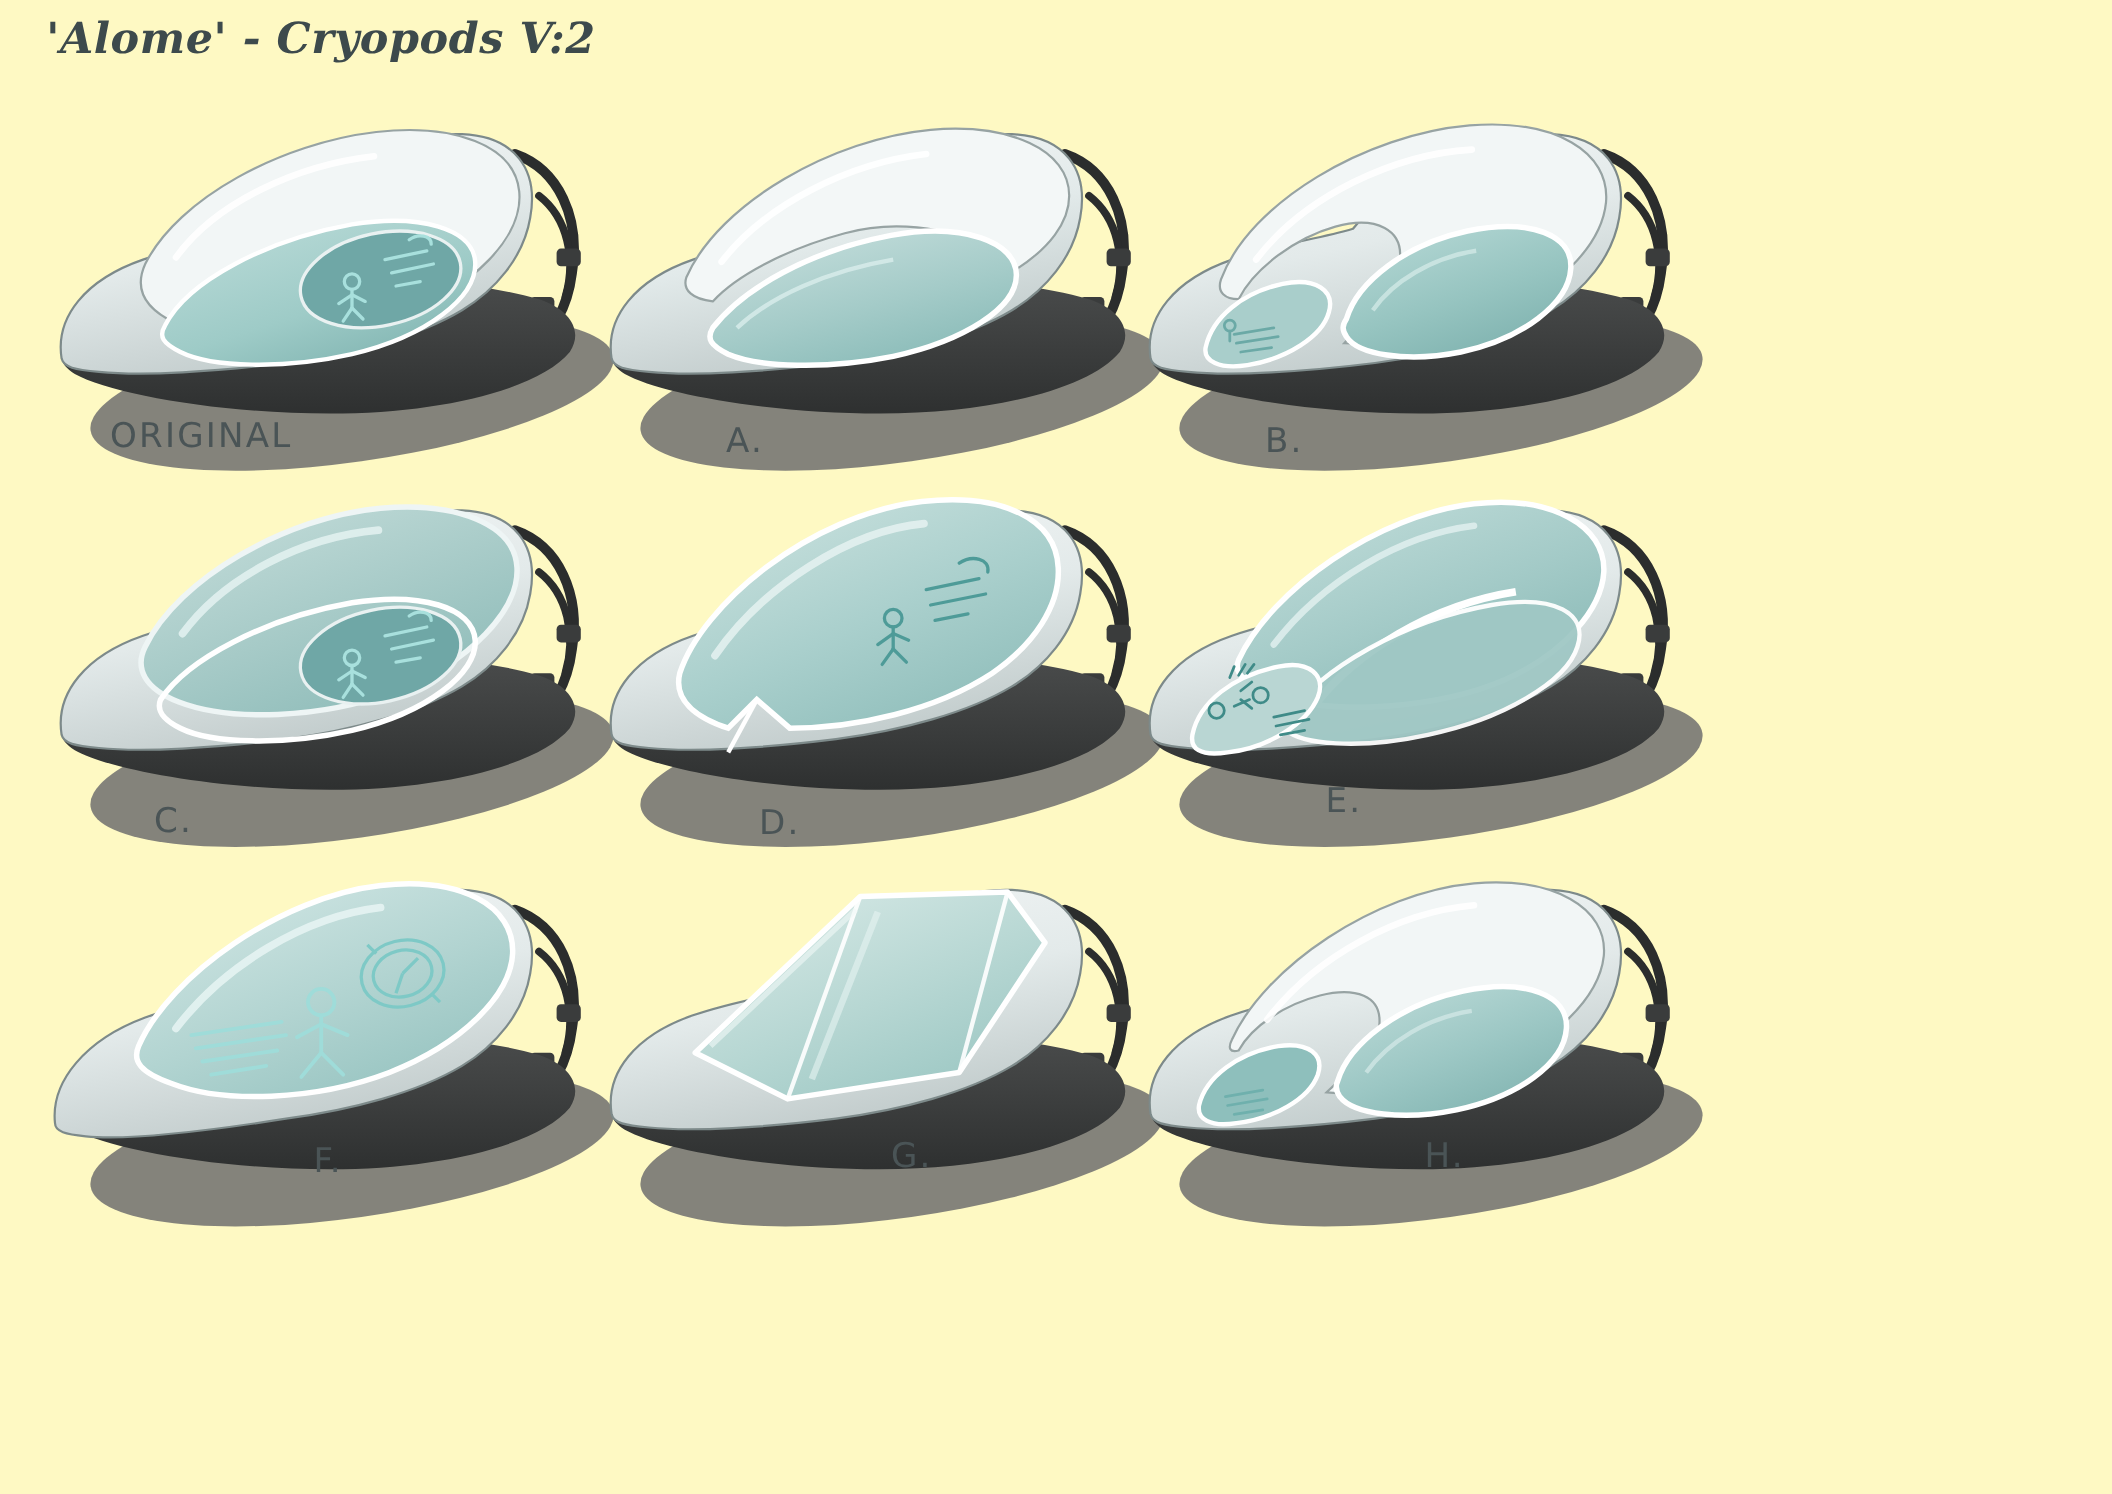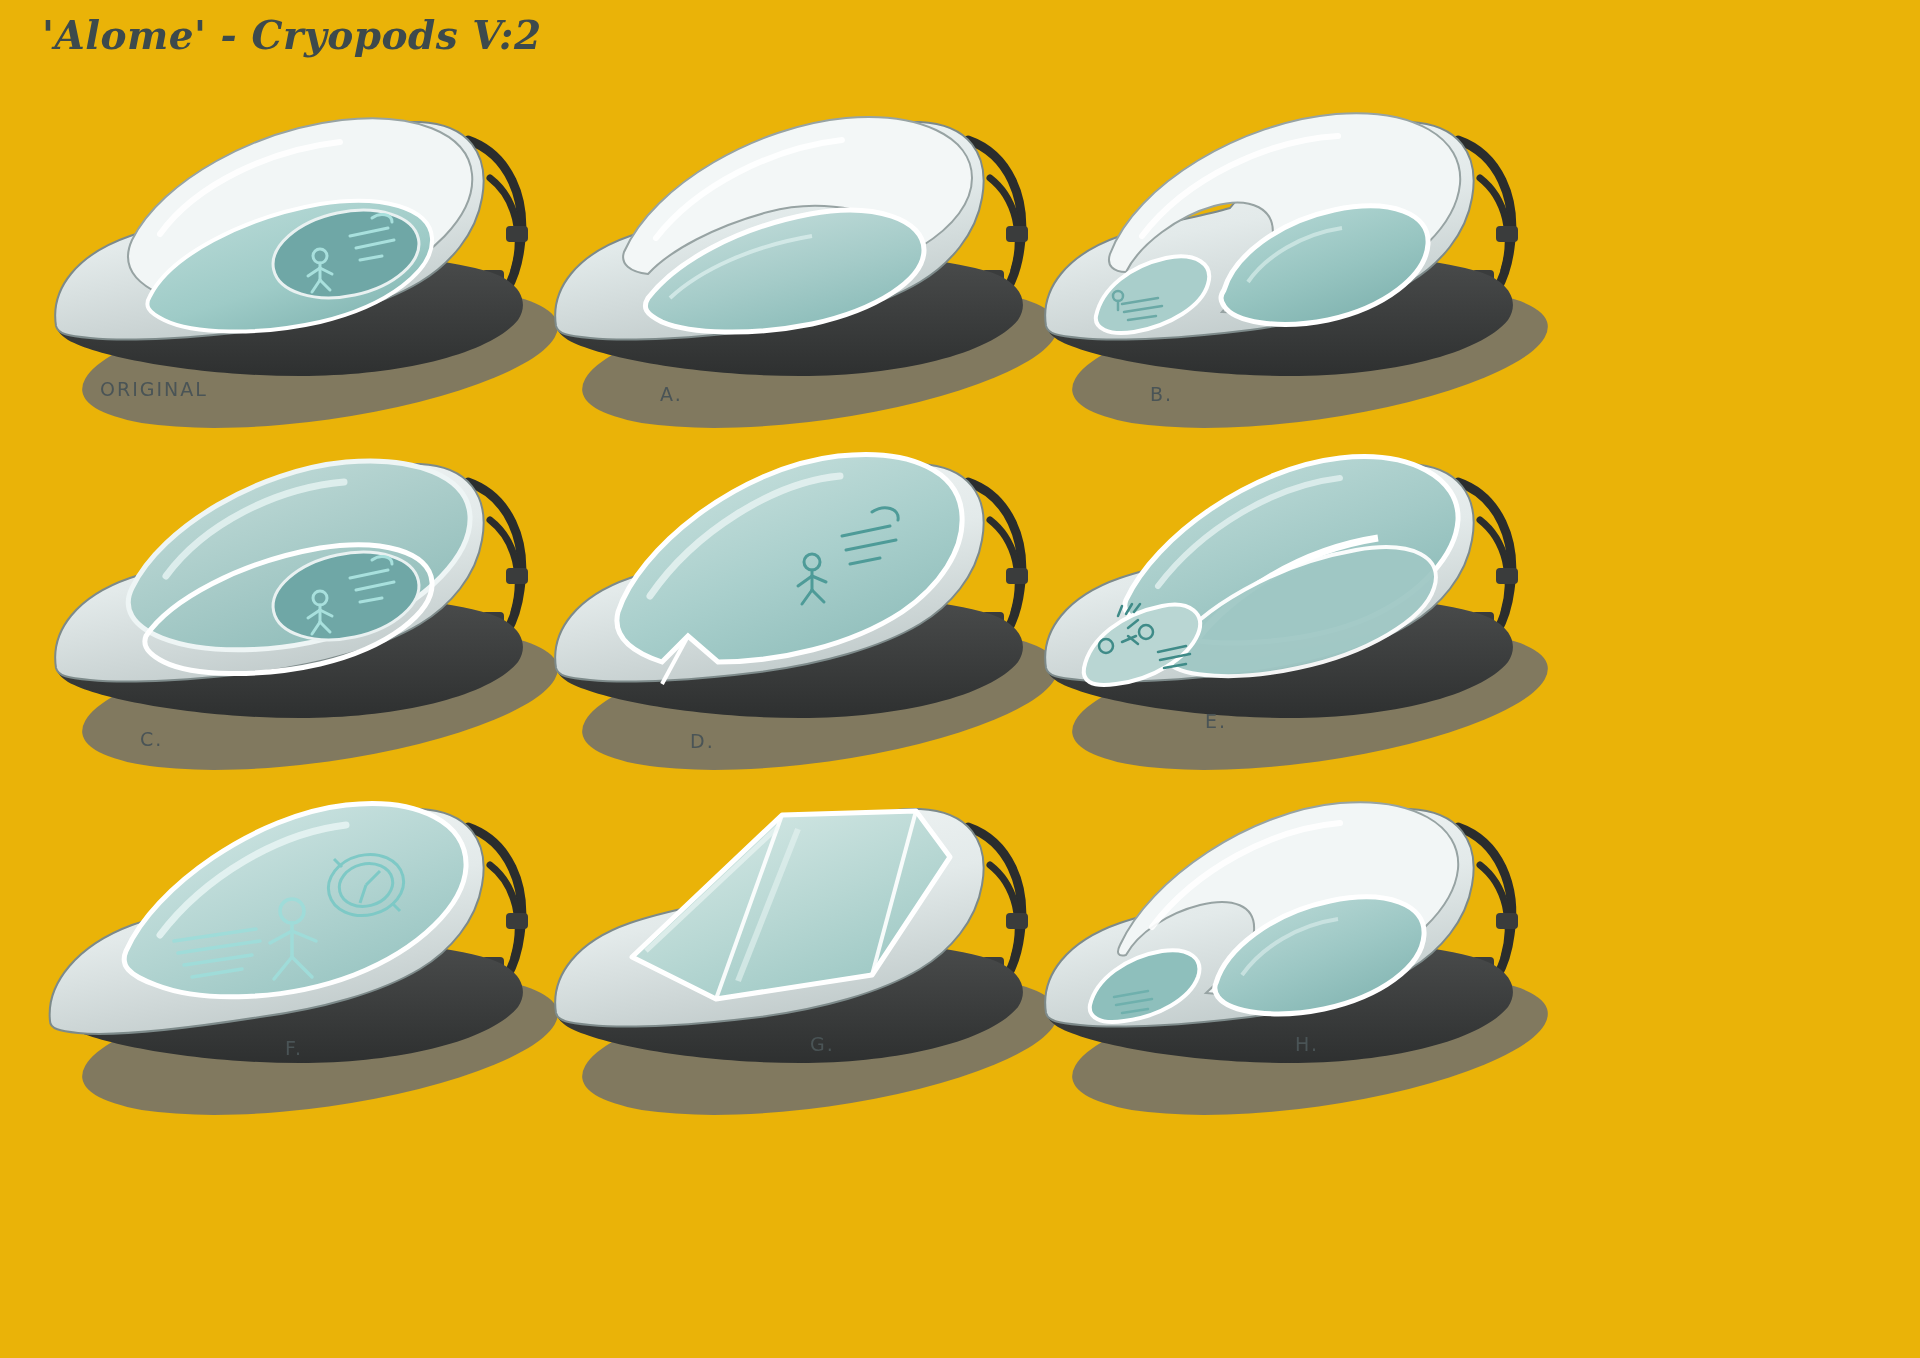--- a/index.html
+++ b/index.html
@@ -12,21 +12,21 @@
     height: 1358px;
     overflow: hidden;
     font-family: "Liberation Sans", sans-serif;
     position: relative;
   }
   #sheet {
     position: absolute;
     left: 0; top: 0;
     width: 1920px;
     height: 1358px;
-    background: #eab308;
+    background: #fef9c3;
   }
   
   #title {
     position: absolute;
     left: 42px;
     top: 12px;
     font-family: "DejaVu Serif", serif;
     font-style: italic;
     font-weight: bold;
     font-size: 39px;
@@ -40,21 +40,21 @@
     width: 560px;
     height: 400px;
   }
   .pod-svg {
     position: absolute;
     left: 0; top: 0;
   }
   .pod-label {
     position: absolute;
     font-family: "DejaVu Sans", sans-serif;
-    font-size: 19px;
+    font-size: 31px;
     color: #4a5456;
     letter-spacing: 2px;
     white-space: nowrap;
   }
 </style>
 </head>
 <body>
 
 <div id="sheet">
 

